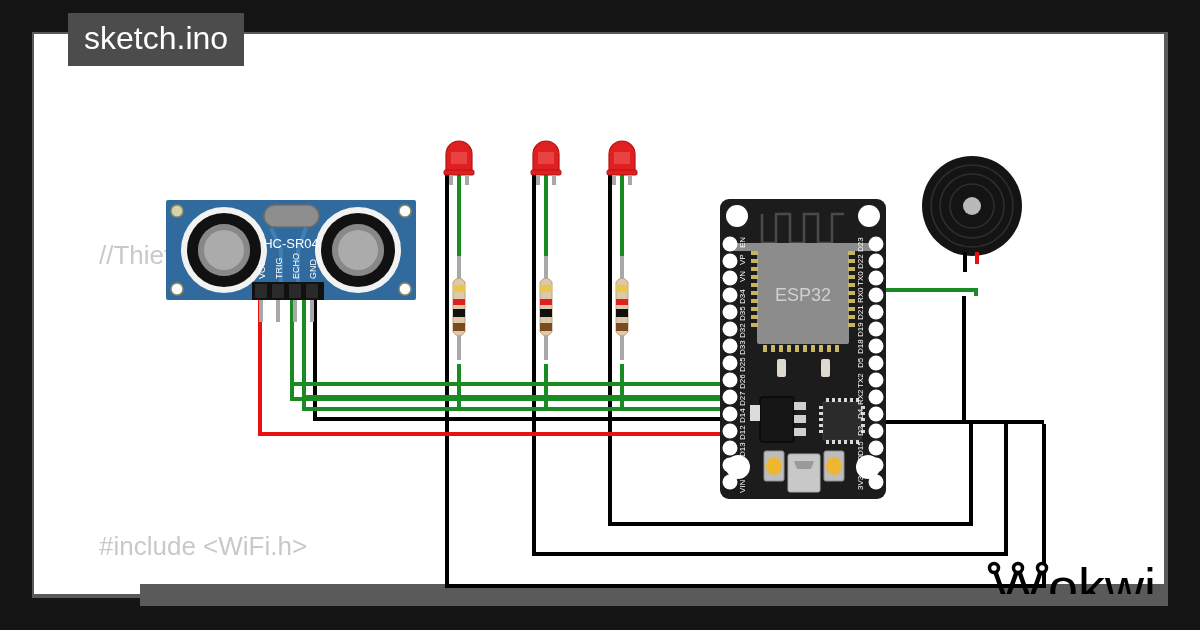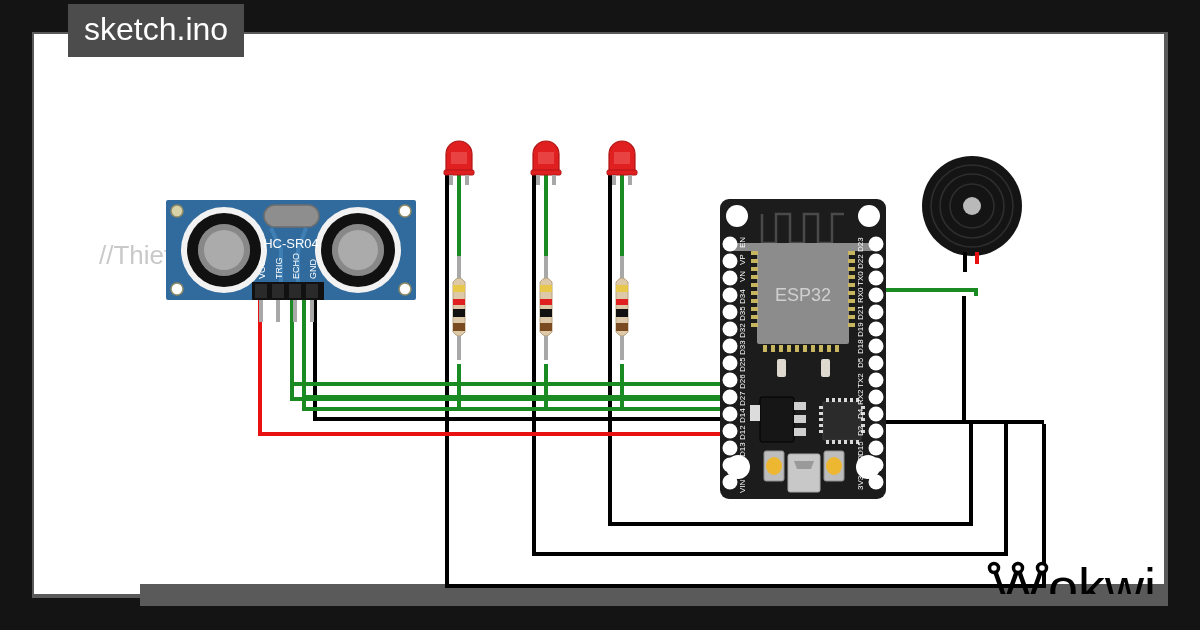--- a/index.html
+++ b/index.html
@@ -25,21 +25,21 @@
   }
   
   #bottom-bar{
     position:absolute;left:140px;top:584px;
     width:1028px;height:22px;
     background:#5a5a5a;
   }
 
   
   #title-badge{
-    position:absolute;left:68px;top:4px;
+    position:absolute;left:68px;top:13px;
     background:#4c4c4c;
     color:#ffffff;
     font-size:32px;
     line-height:1;
     padding:9px 16px 12px 16px;
     letter-spacing:0px;
     z-index:40;
   }
 
   
@@ -71,20 +71,21 @@
 </style>
 </head>
 <body>
 
 <div id="frame"></div>
 <div id="canvas">
 
   <div id="code">
     <span class="ln">//Thief Alarm</span>
     <span class="ln"></span>
+    <span class="ln">#include &lt;WiFi.h&gt;</span>
     
     
     
     
     
     
     
     
   </div>
 

